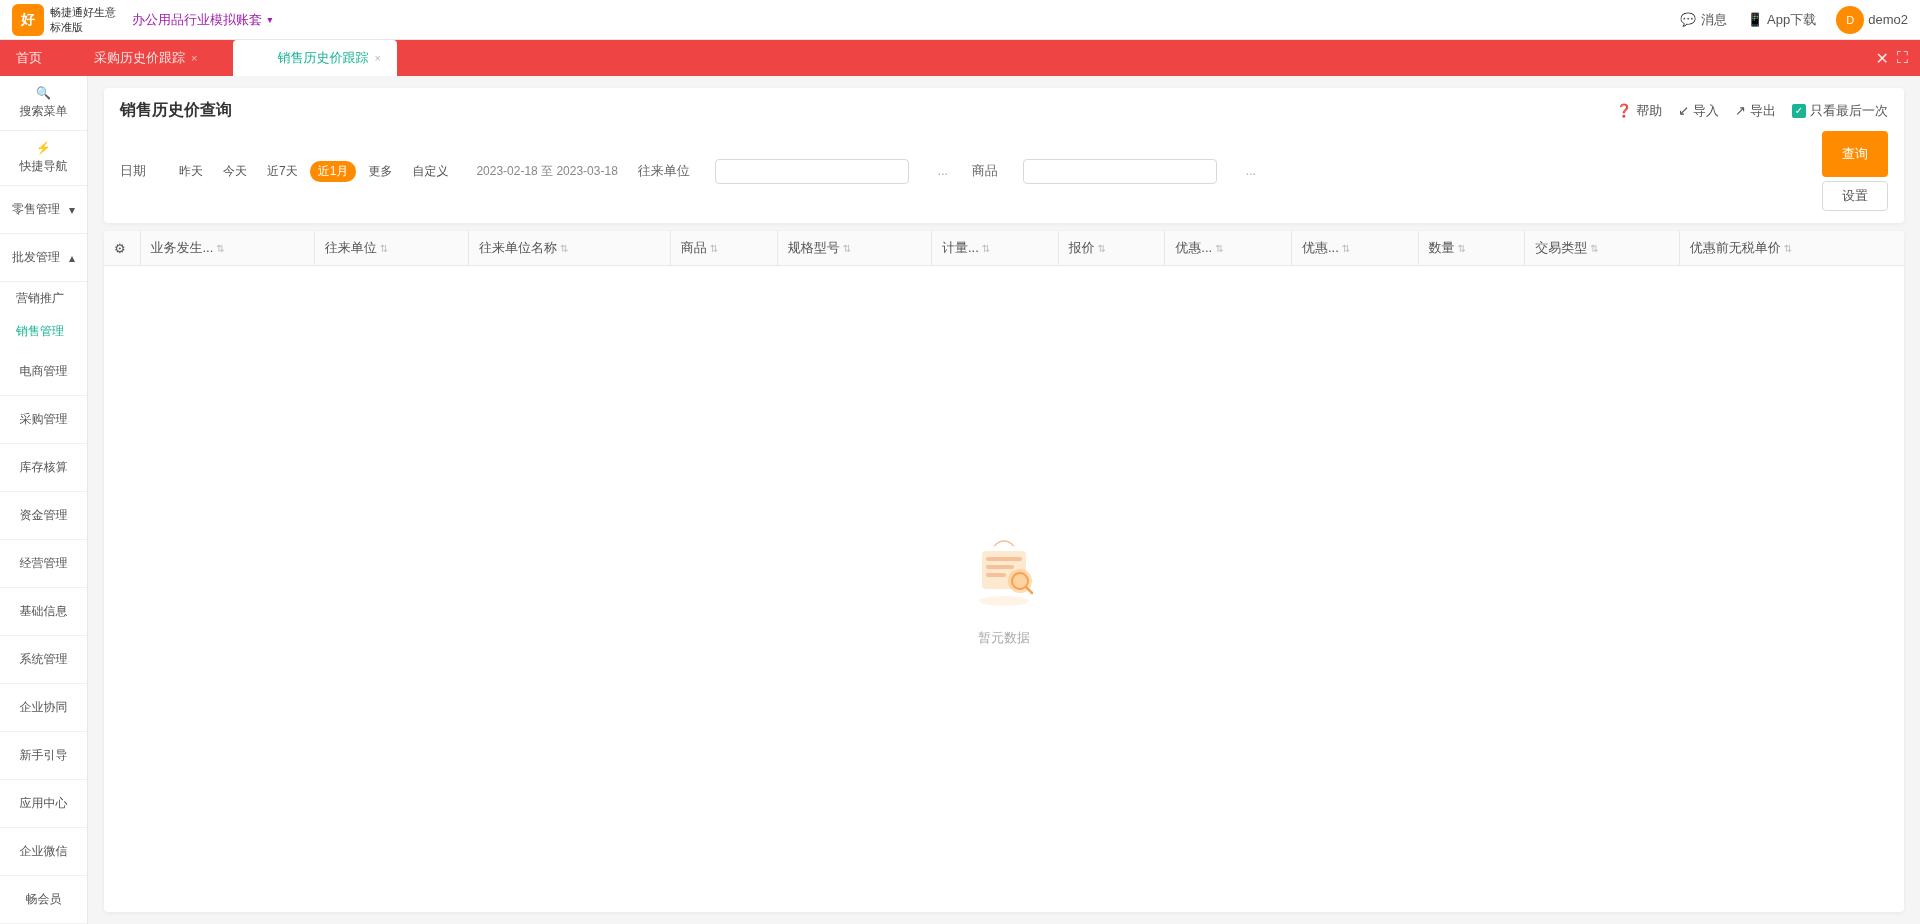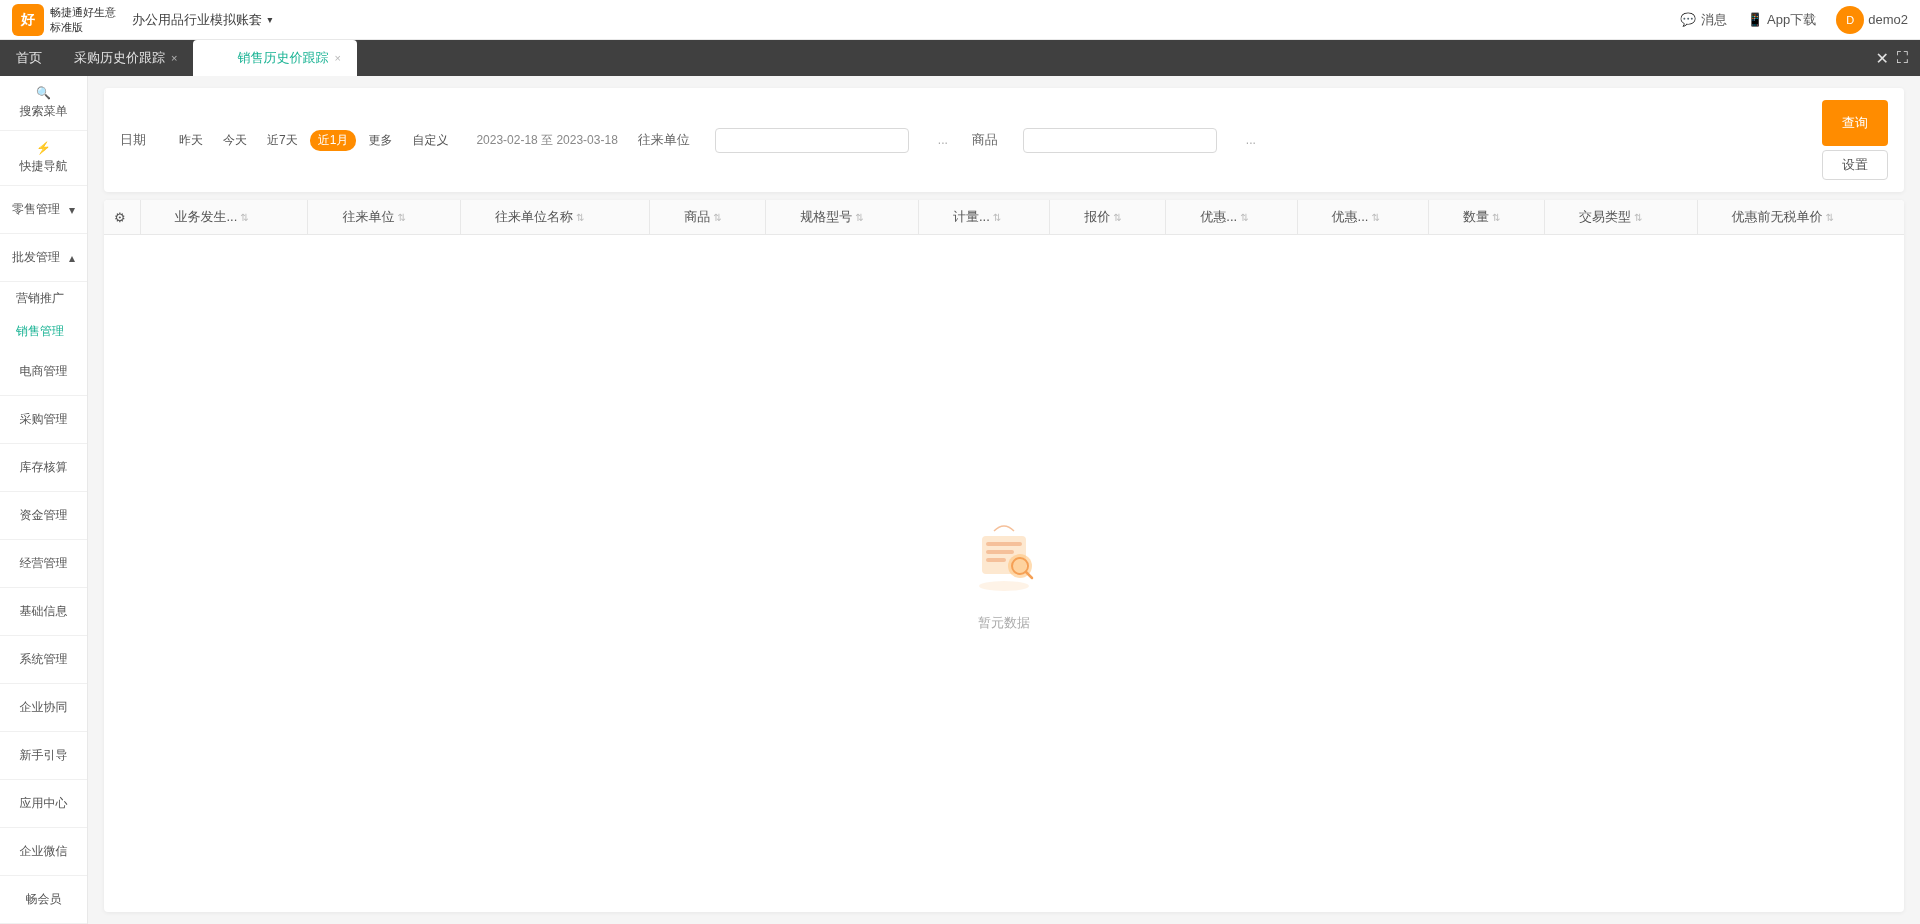--- a/index.html
+++ b/index.html
@@ -36,21 +36,21 @@
     }
     .logo-text {
       font-size: 11px;
       color: #333;
       line-height: 1.3;
     }
     .top-selector {
       display: flex;
       align-items: center;
       gap: 4px;
-      color: #404040;
+      color: #a21caf;
       font-size: 13px;
       cursor: pointer;
       padding: 4px 8px;
       border-radius: 4px;
       font-family: Liberation Mono, monospace;
     }
     .top-right {
       margin-left: auto;
       display: flex;
       align-items: center;
@@ -72,24 +72,25 @@
       display: flex;
       align-items: center;
       justify-content: center;
       color: white;
       font-size: 11px;
     }
 
     
     .tab-bar {
       height: 36px;
-      background: #404040;
+      background: #ef4444;
       display: flex;
       align-items: center;
       padding: 0;
+      gap: 20px;
     }
     .tab {
       height: 36px;
       padding: 0 16px;
       display: flex;
       align-items: center;
       gap: 6px;
       cursor: pointer;
       color: rgba(255,255,255,0.85);
       font-size: 13px;
@@ -336,21 +337,20 @@
       font-weight: normal;
       white-space: nowrap;
       position: sticky;
       top: 0;
     }
     .data-table th:last-child { border-right: none; }
     .th-inner {
       display: flex;
       align-items: center;
       gap: 3px;
-      margin-left: 24px;
     }
     .sort-icon {
       color: #bbb;
       font-size: 10px;
     }
     .gear-th {
       width: 36px;
       text-align: center;
     }
 
@@ -478,20 +478,41 @@
     </div>
     <div class="sidebar-item">
       <span class="label">畅会员</span>
     </div>
   </div>
 
   <div class="content-area">
     <div class="page-content">
 
       <div class="query-card">
+        <div class="query-card-header">
+          <span class="page-title">销售历史价查询</span>
+          <div class="header-actions">
+            <div class="header-action-item">
+              <span>❓</span>
+              <span>帮助</span>
+            </div>
+            <div class="header-action-item">
+              <span>↙</span>
+              <span>导入</span>
+            </div>
+            <div class="header-action-item">
+              <span>↗</span>
+              <span>导出</span>
+            </div>
+            <div class="only-last-checkbox header-action-item">
+              <div class="checkbox-checked">✓</div>
+              <span>只看最后一次</span>
+            </div>
+          </div>
+        </div>
 
         <div class="filter-row">
           <div class="filter-group">
             <span class="filter-label">日期</span>
             <div class="date-range-picker">
               <div class="date-tabs">
                 <span class="date-tab">昨天</span>
                 <span class="date-tab">今天</span>
                 <span class="date-tab">近7天</span>
                 <span class="date-tab active">近1月</span>

